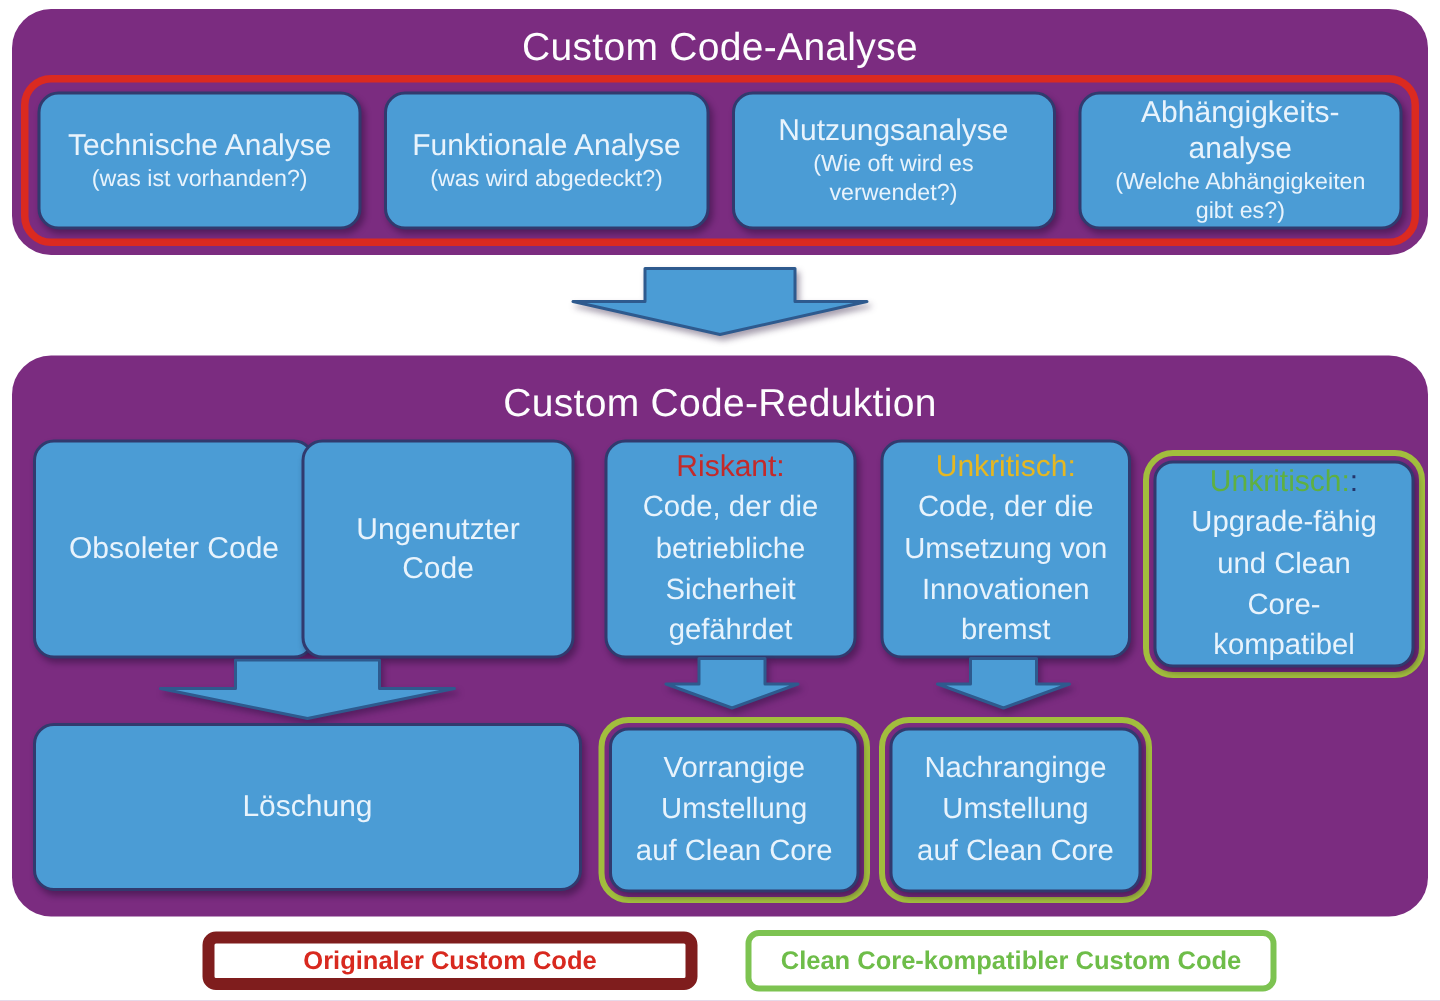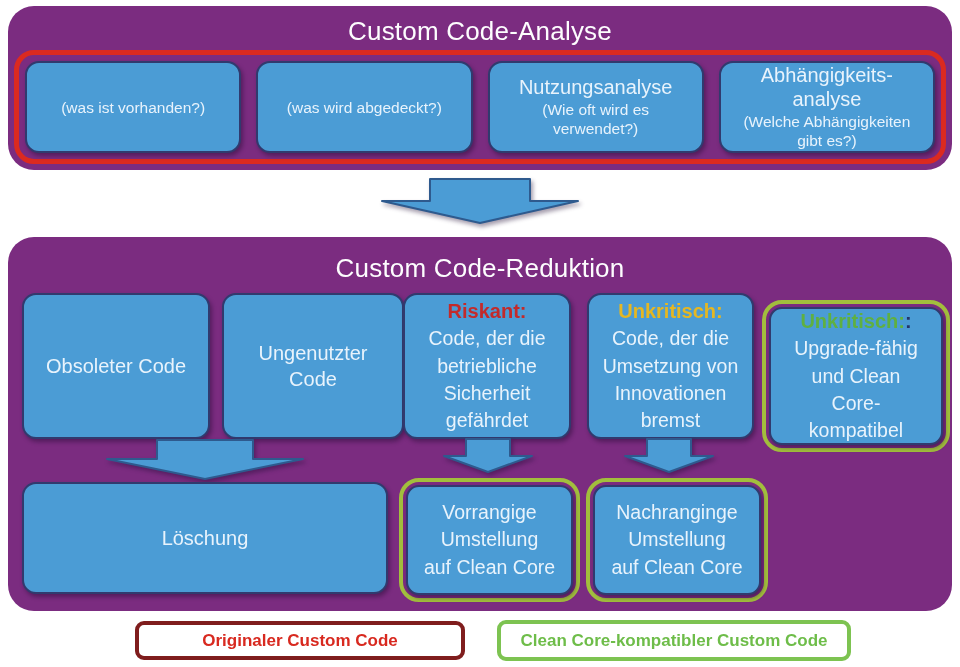--- a/index.html
+++ b/index.html
@@ -19,53 +19,55 @@
   .analysis-frame { position:absolute; left:6px; top:44px; width:932px; height:114px;
                     border:5px solid #db2a20; border-radius:20px; box-sizing:border-box;
                     display:flex; gap:15px; padding:6px; }
   .analysis-frame .bluebox { flex:1 1 0; }
   .box-title { font-size:20px; line-height:1.2; }
   .box-sub { font-size:15.5px; line-height:1.22; margin-top:2px; }
 
   
   .cat { position:absolute; }
   .cat-label { font-size:20px; line-height:1.3; }
-  .prefix-line { font-weight:bold; font-size:20px; line-height:1.4; }
+  .prefix-line { font-weight:normal; font-size:20px; line-height:1.4; }
   .prefix-riskant { color:#c32a2a; }
   .prefix-akzeptabel { color:#e5b722; }
   .prefix-unkritisch { color:#5fb041; }
   .prefix-dark-colon { color:#23356b; }
   .cat-body { font-size:19.5px; line-height:1.4; }
 
   .greenwrap { position:absolute; border:4px solid #a2be3d; border-radius:20px;
                padding:3px; box-sizing:border-box; }
   .greenwrap .bluebox { width:100%; height:100%; border-radius:13px; }
 
   .arrow-svg { position:absolute; filter:drop-shadow(2px 3px 2px rgba(30,10,50,.4)); }
   .arrow-shape { fill:#4b9cd5; stroke:#2e5a8e; stroke-width:2; stroke-linejoin:round; }
 
   .legend-box { position:absolute; background:#ffffff; border-radius:9px; box-sizing:border-box;
                 display:flex; align-items:center; justify-content:center;
                 font-weight:bold; font-size:17px; }
-  .legend-original { border:4px solid #7f1d1d; color:#d8291f; }
+  .legend-original { border:8px solid #7f1d1d; color:#d8291f; }
   .legend-clean { border:4px solid #7dc351; color:#6ebd49; }
 </style>
 </head>
 <body>
 
 <div class="stage">
 
   <div class="panel" style="left:8px; top:6px; width:944px; height:164px;">
     <div class="panel-title" style="top:10px;">Custom Code-Analyse</div>
 
     <div class="analysis-frame">
       <div class="bluebox">
+        <div class="box-title pre">Technische Analyse</div>
         <div class="box-sub pre">(was ist vorhanden?)</div>
       </div>
       <div class="bluebox">
+        <div class="box-title pre">Funktionale Analyse</div>
         <div class="box-sub pre">(was wird abgedeckt?)</div>
       </div>
       <div class="bluebox">
         <div class="box-title pre">Nutzungsanalyse</div>
         <div class="box-sub pre">(Wie oft wird es
 verwendet?)</div>
       </div>
       <div class="bluebox">
         <div class="box-title pre">Abhängigkeits-
 analyse</div>
@@ -79,21 +81,21 @@
     <polygon class="arrow-shape" points="50,1 150,1 150,23 198,23 100,45 2,23 50,23"></polygon>
   </svg>
 
   <div class="panel" style="left:8px; top:237px; width:944px; height:374px;">
     <div class="panel-title" style="top:16px;">Custom Code-Reduktion</div>
 
     <div class="cat bluebox" style="left:14px; top:56px; width:188px; height:146px;">
       <div class="cat-label pre">Obsoleter Code</div>
     </div>
 
-    <div class="cat bluebox" style="left:214px; top:56px; width:182px; height:146px;">
+    <div class="cat bluebox" style="left:193px; top:56px; width:182px; height:146px;">
       <div class="cat-label pre">Ungenutzter
 Code</div>
     </div>
 
     <div class="cat bluebox" style="left:395px; top:56px; width:168px; height:146px;">
       <div class="prefix-line prefix-riskant">Riskant:</div>
       <div class="cat-body pre">Code, der die
 betriebliche
 Sicherheit
 gefährdet</div>

